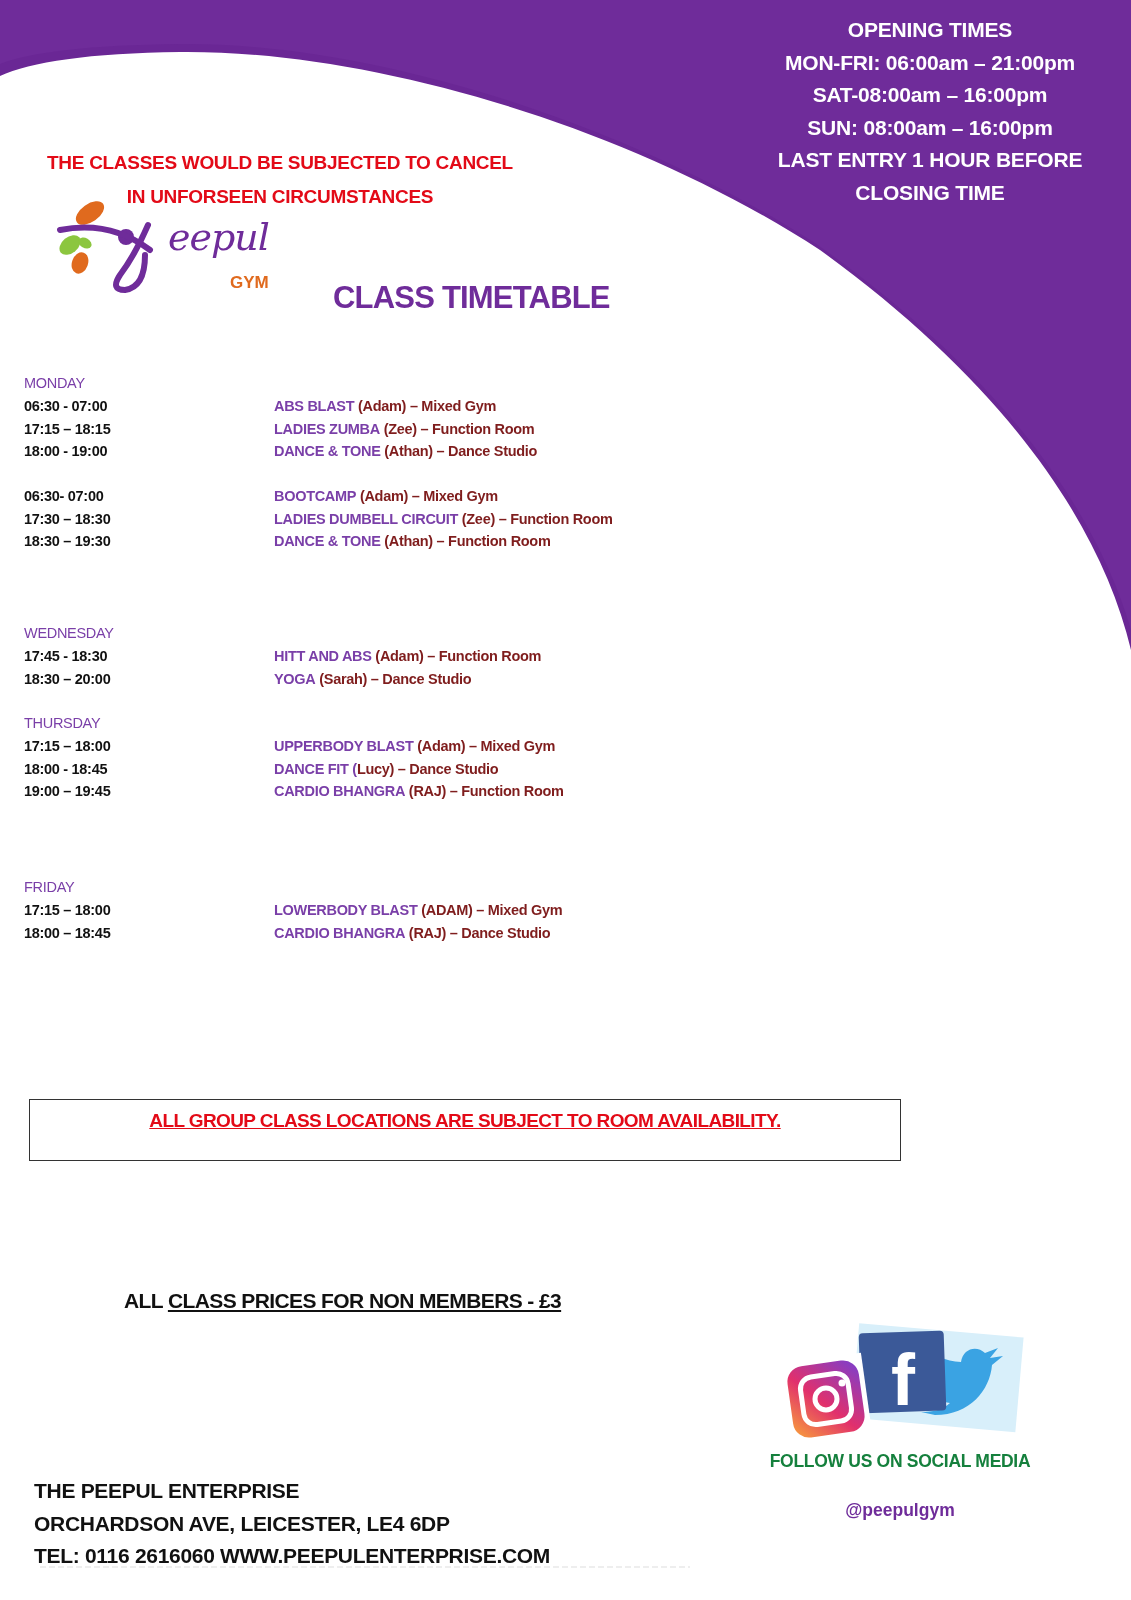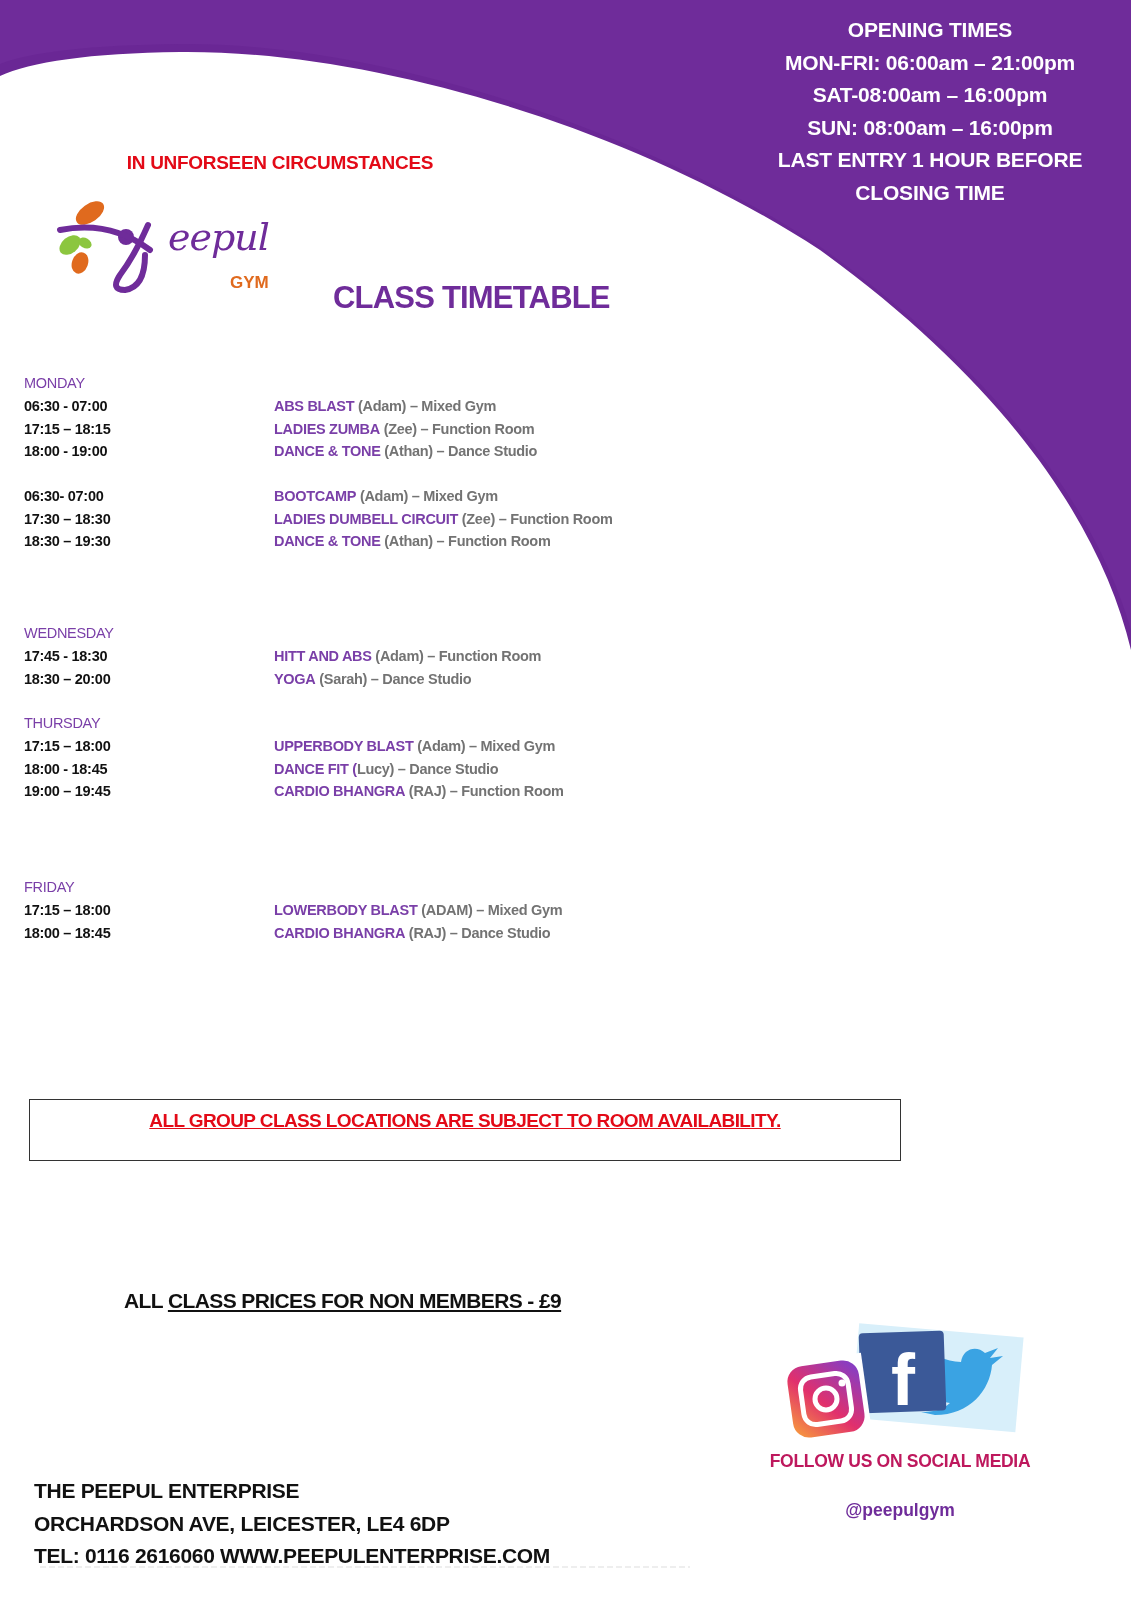--- a/index.html
+++ b/index.html
@@ -31,21 +31,21 @@
     .title {
       position: absolute; left: 333px; top: 280px; color: #6f2c9a; font-weight: bold;
       font-size: 31px; letter-spacing: -0.8px; z-index: 2; white-space: nowrap;
     }
     .schedule { position: absolute; left: 24px; top: 372px; width: 700px; z-index: 2; font-size: 14.5px; }
     .day { position: absolute; left: 0; width: 700px; }
     .day-name { color: #7a3fa8; font-weight: normal; height: 23px; line-height: 23px; letter-spacing: -0.3px; }
     .row { display: flex; height: 22.7px; line-height: 22.7px; color: #111; font-weight: bold; letter-spacing: -0.3px; }
     .row .time { width: 250px; }
     .row .cls { color: #7a3fa8; }
-    .row .detail { color: #737373; white-space: pre; }
+    .row .detail { color: #7f1d1d; white-space: pre; }
     .notice-box {
       position: absolute; left: 29px; top: 1099px; width: 872px; height: 62px;
       border: 1.5px solid #333; box-sizing: border-box; text-align: center; z-index: 2;
     }
     .notice-box span {
       display: inline-block; margin-top: 10px; color: #e30a17; font-weight: bold; font-size: 19px;
       text-decoration: underline; letter-spacing: -0.6px;
     }
     .prices {
       position: absolute; left: 124px; top: 1289px; font-weight: bold; font-size: 21px;
@@ -53,21 +53,21 @@
     }
     .prices .u { text-decoration: underline; }
     .address {
       position: absolute; left: 34px; top: 1475px; font-weight: bold; font-size: 21px;
       line-height: 32.5px; color: #111; letter-spacing: -0.3px; white-space: nowrap;
     }
     .social { position: absolute; left: 760px; top: 1320px; width: 330px; height: 210px; }
     .social-icons { position: absolute; left: 25px; top: 0; width: 250px; height: 120px; }
     .follow {
       position: absolute; left: 0; top: 131px; width: 280px; text-align: center;
-      color: #be185d; font-weight: bold; font-size: 17.5px; letter-spacing: -0.3px; white-space: nowrap;
+      color: #15803d; font-weight: bold; font-size: 17.5px; letter-spacing: -0.3px; white-space: nowrap;
     }
     .handle {
       position: absolute; left: 0; top: 180px; width: 280px; text-align: center;
       color: #6f2c9a; font-weight: bold; font-size: 17.5px;
     }
     .faint-line {
       position: absolute; left: 40px; top: 1566px; width: 650px; height: 2px;
       background: repeating-linear-gradient(90deg, #eee 0 6px, #fff 6px 9px);
     }
   </style>
@@ -82,20 +82,21 @@
 <div class="opening">
   <div>OPENING TIMES</div>
   <div>MON-FRI: 06:00am – 21:00pm</div>
   <div>SAT-08:00am – 16:00pm</div>
   <div>SUN: 08:00am – 16:00pm</div>
   <div>LAST ENTRY 1 HOUR BEFORE</div>
   <div>CLOSING TIME</div>
 </div>
 
 <div class="warning">
+  <div>THE CLASSES WOULD BE SUBJECTED TO CANCEL</div>
   <div>IN UNFORSEEN CIRCUMSTANCES</div>
 </div>
 
 <div class="logo">
   <svg width="220" height="115" viewBox="0 0 220 115">
 
     <ellipse cx="40" cy="18" rx="16" ry="9" transform="rotate(-35 40 18)" fill="#e06a1e"></ellipse>
     <ellipse cx="20" cy="50" rx="12" ry="8" transform="rotate(-40 20 50)" fill="#8cc63f"></ellipse>
     <ellipse cx="35" cy="48" rx="7" ry="5" transform="rotate(30 35 48)" fill="#8cc63f"></ellipse>
     <ellipse cx="30" cy="68" rx="8" ry="11" transform="rotate(20 30 68)" fill="#e06a1e"></ellipse>
@@ -195,21 +196,21 @@
         <span class="detail"> (RAJ) – Dance Studio</span>
     </div>
   </div>
 </div>
 
 <div class="notice-box">
   <span>ALL GROUP CLASS LOCATIONS ARE SUBJECT TO ROOM AVAILABILITY.</span>
 </div>
 
 <div class="prices">
-  <span>ALL </span><span class="u">CLASS PRICES FOR NON MEMBERS - £9</span>
+  <span>ALL </span><span class="u">CLASS PRICES FOR NON MEMBERS - £3</span>
 </div>
 
 <div class="address">
   <div>THE PEEPUL ENTERPRISE</div>
   <div>ORCHARDSON AVE, LEICESTER, LE4 6DP</div>
   <div>TEL: 0116 2616060 WWW.PEEPULENTERPRISE.COM</div>
 </div>
 
 <div class="social">
   <svg class="social-icons" viewBox="0 0 250 120">

